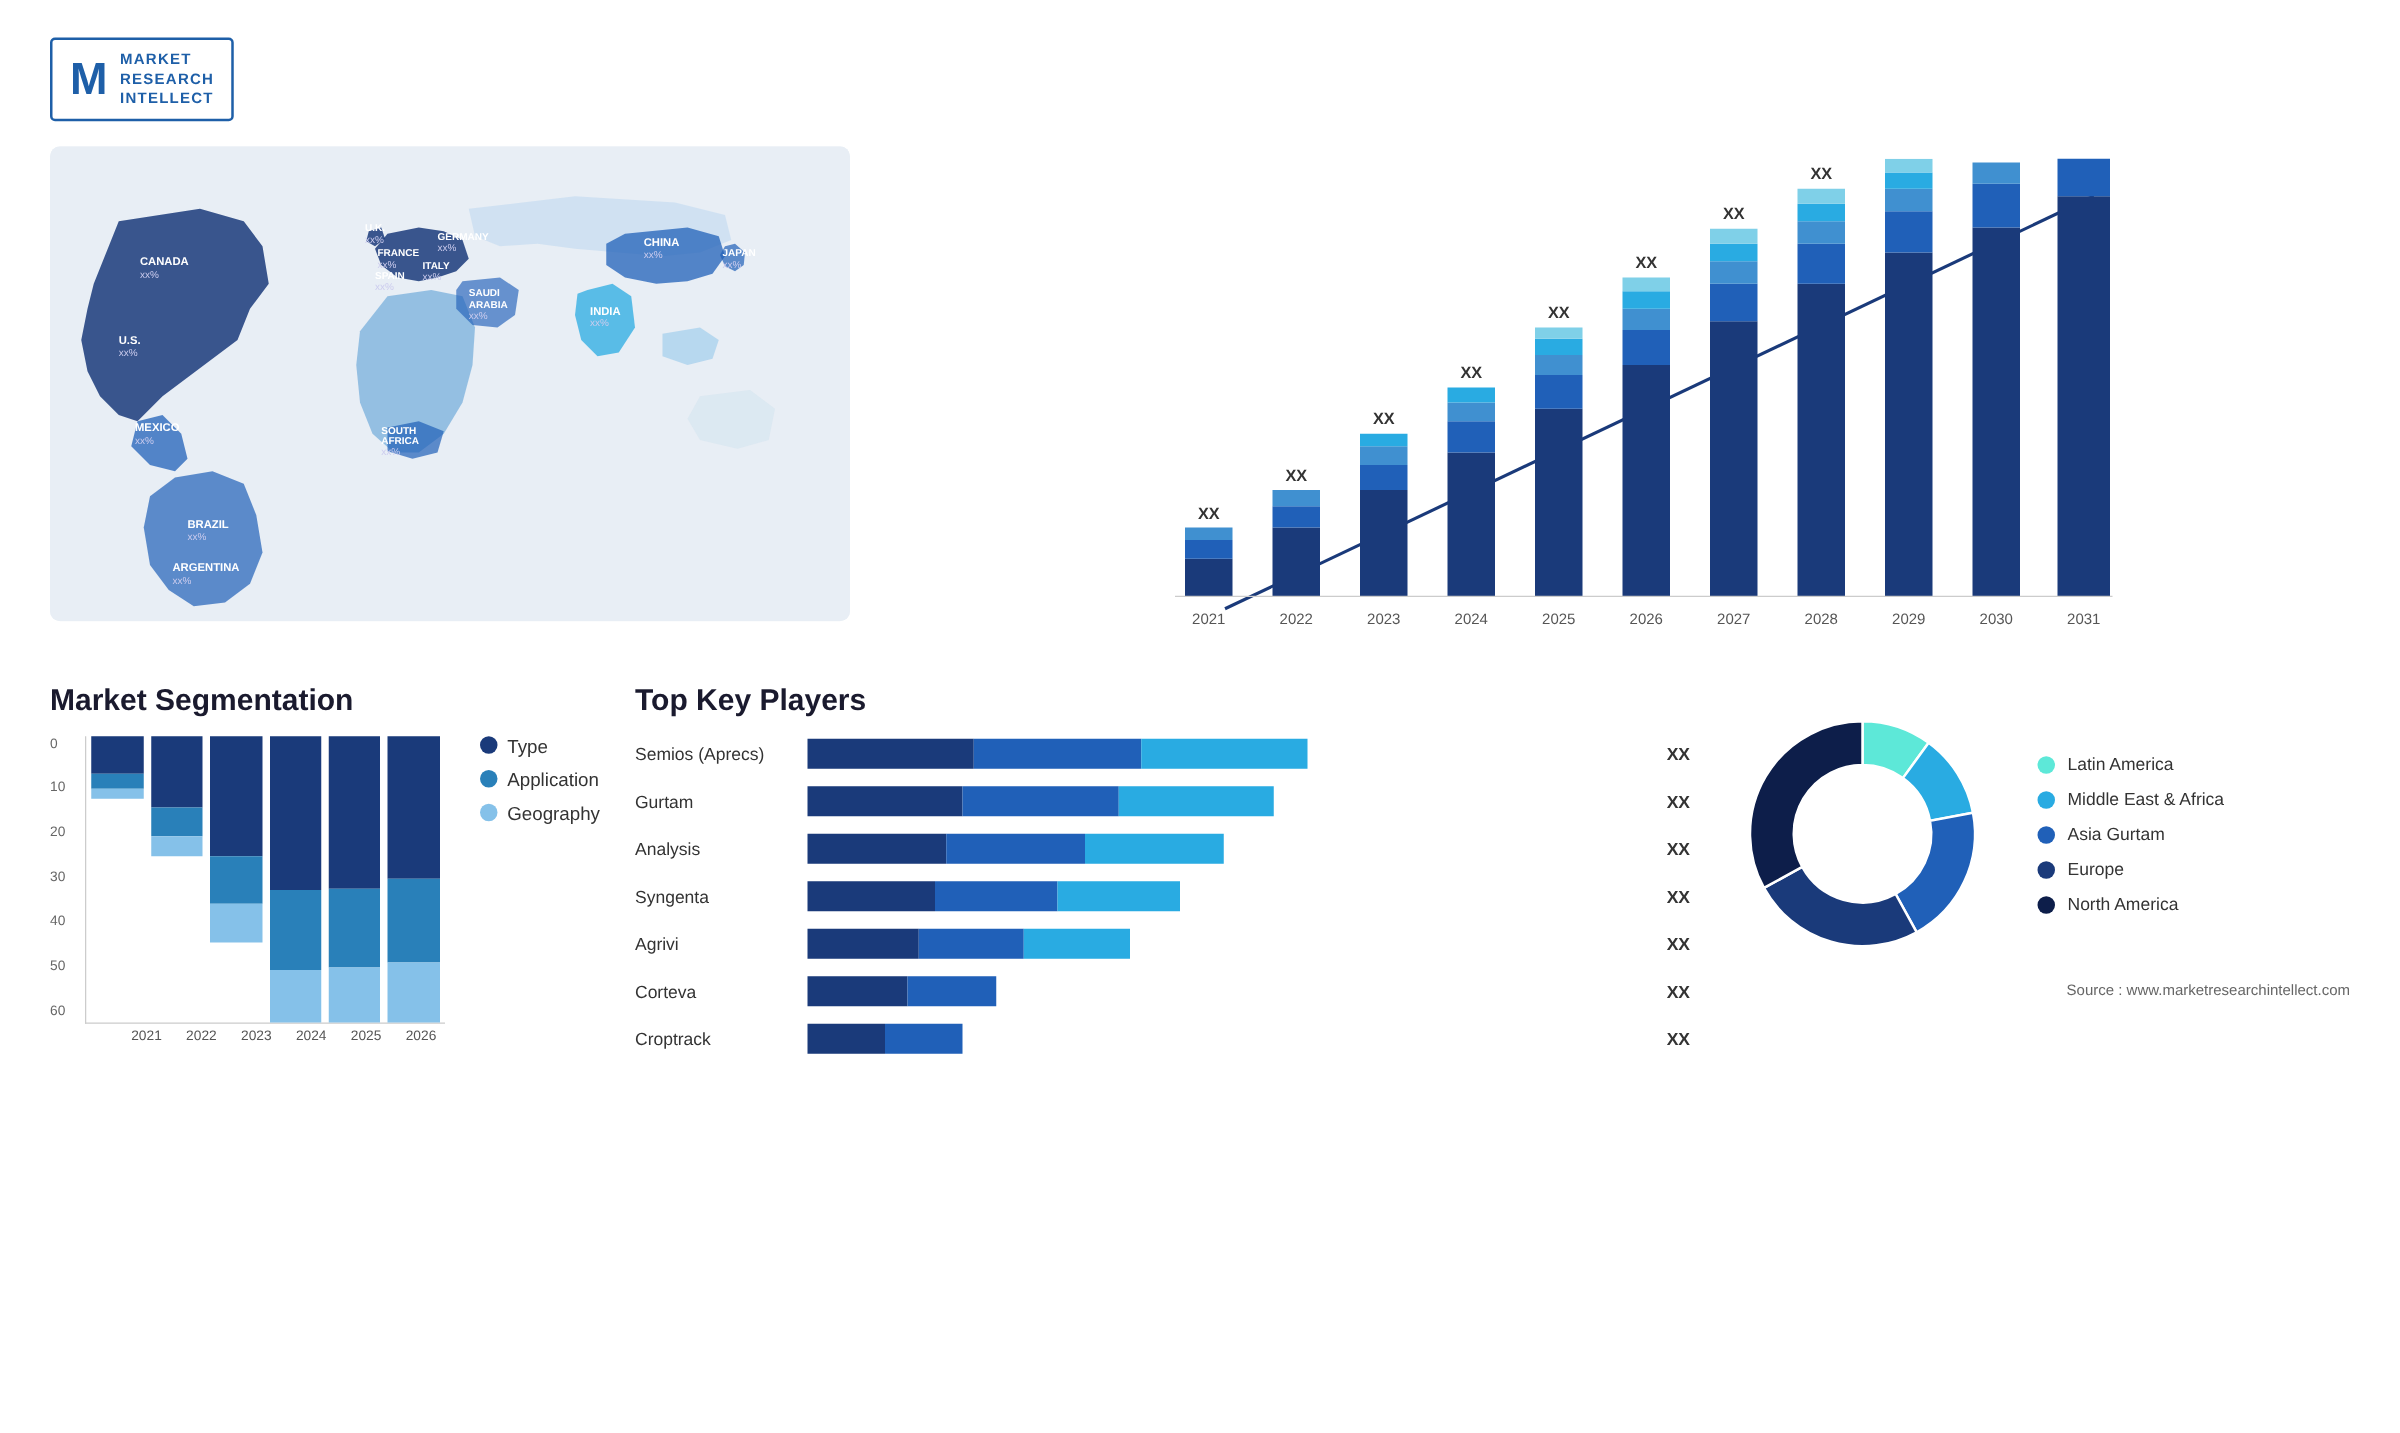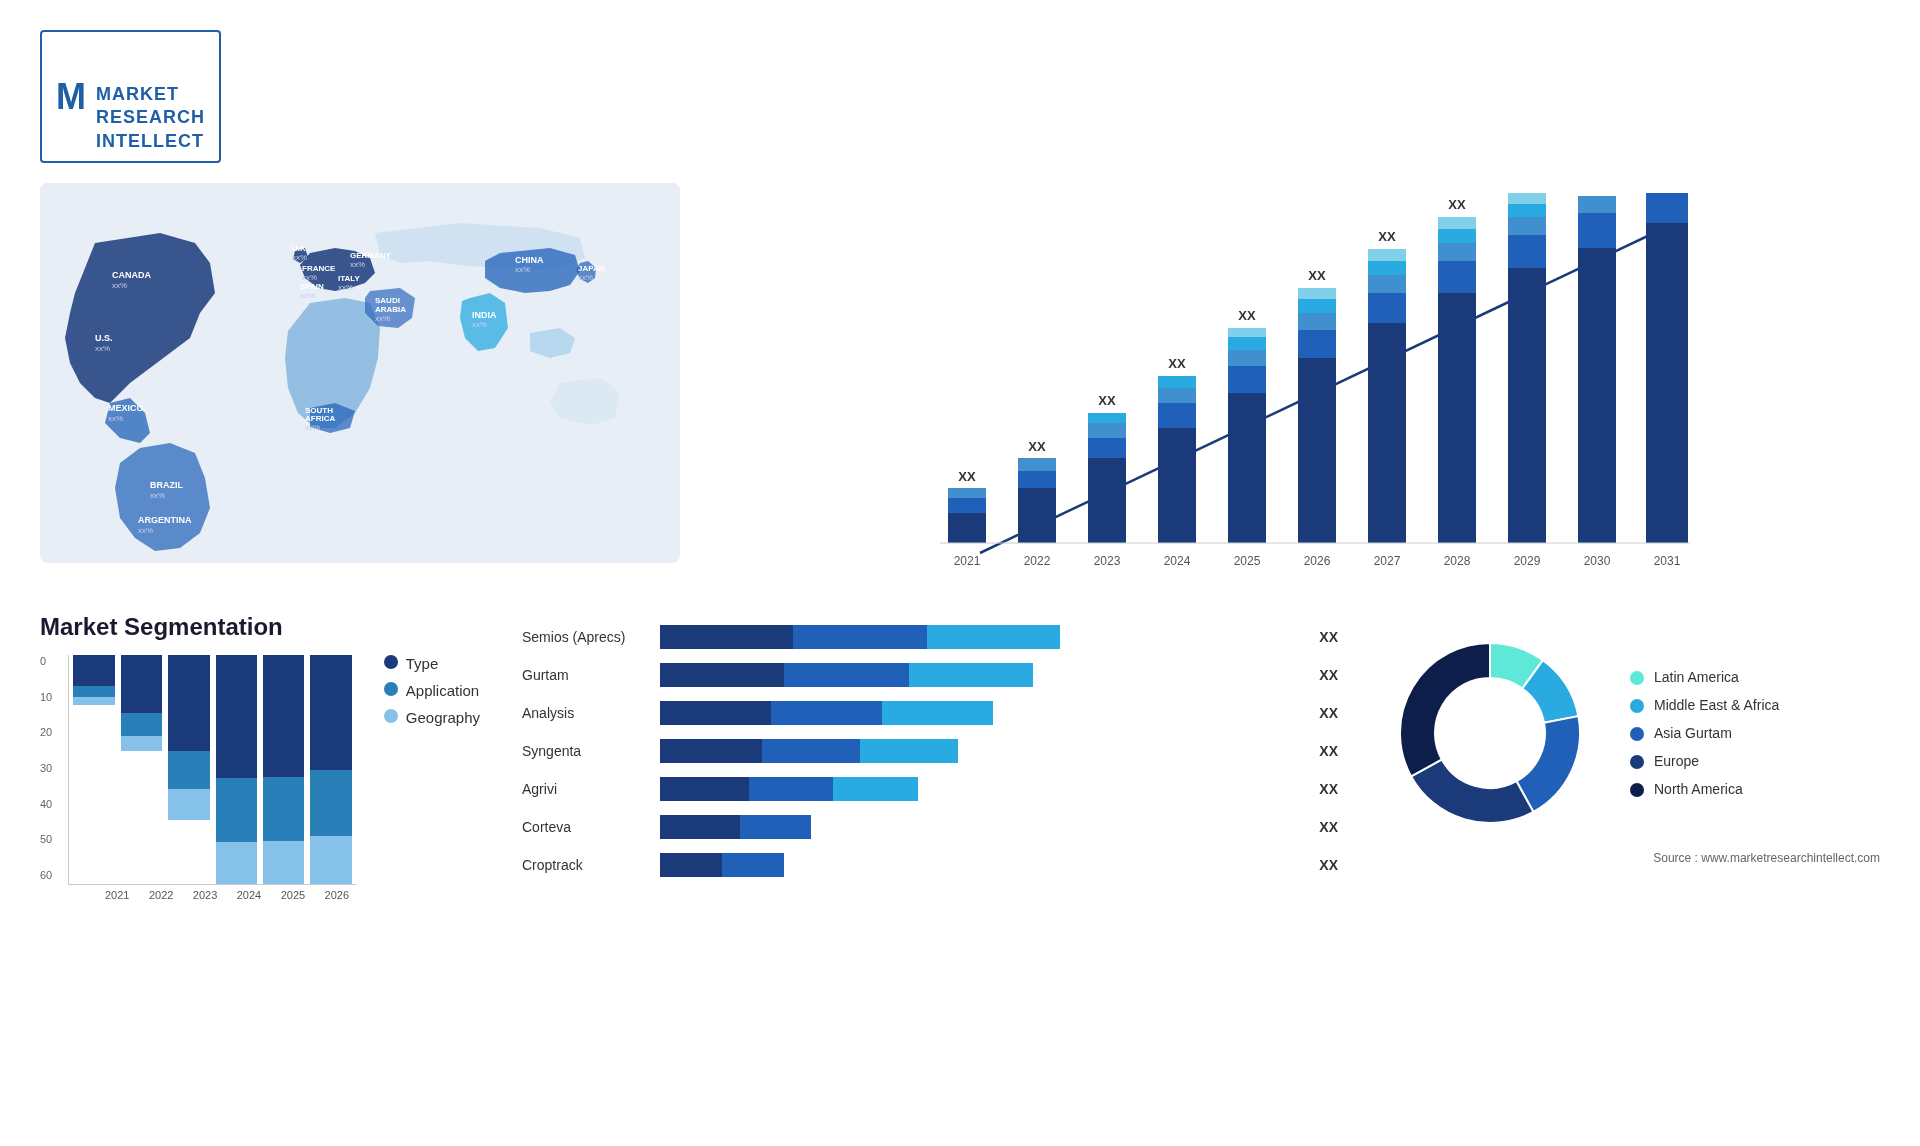--- a/index.html
+++ b/index.html
@@ -32,27 +32,26 @@
       border: 2px solid #1e5fa8;
       padding: 8px 14px;
       border-radius: 4px;
     }
     .logo-m {
       font-size: 36px;
       font-weight: 900;
       color: #1e5fa8;
     }
     .logo-text {
-      font-size: 18px;
+      font-size: 12px;
       font-weight: 700;
       color: #1e5fa8;
       line-height: 1.3;
       text-transform: uppercase;
       letter-spacing: 1px;
-      margin-top: 43px;
     }
 
     
     .main-grid {
       display: grid;
       grid-template-columns: 660px 1fr;
       grid-template-rows: auto auto;
       gap: 20px 40px;
     }
 
@@ -80,21 +79,21 @@
       grid-row: 1;
       padding-top: 10px;
     }
 
     
     .bottom-grid {
       grid-column: 1 / -1;
       grid-row: 2;
       display: grid;
       grid-template-columns: 440px 1fr 500px;
-      gap: 42px;
+      gap: 28px;
     }
 
     
     .segmentation-section { }
     .section-title {
       font-size: 24px;
       font-weight: 700;
       color: #1a1a2e;
       margin-bottom: 14px;
     }
@@ -507,20 +506,21 @@
             </div>
             <div class="legend-item">
               <div class="legend-dot" style="background: rgb(133, 193, 233);"></div>
               <span>Geography</span>
             </div>
           </div>
       </div>
     </div>
 
     <div class="players-section">
+      <h2 class="section-title">Top Key Players</h2>
       <div class="players-chart" id="players-chart">
           <div class="player-row">
             <div class="player-name">Semios (Aprecs)</div>
             <div class="player-bar-wrap">
               <div class="player-bar" style="width: 400px;">
                 <div style="width: 33.3333%; background: rgb(26, 58, 122); height: 100%;"></div>
                 <div style="width: 33.3333%; background: rgb(32, 96, 184); height: 100%;"></div>
                 <div style="width: 33.3333%; background: rgb(41, 171, 226); height: 100%;"></div>
               </div>
             </div>

